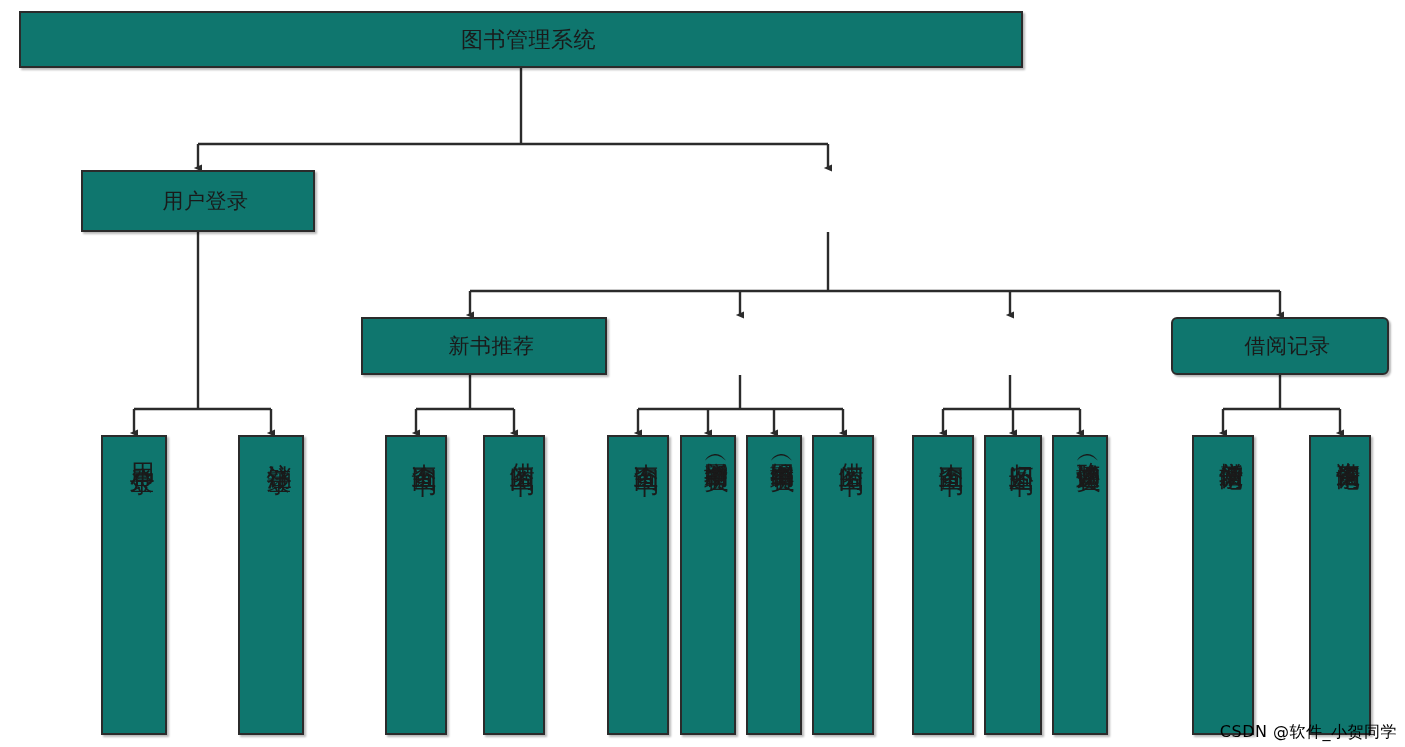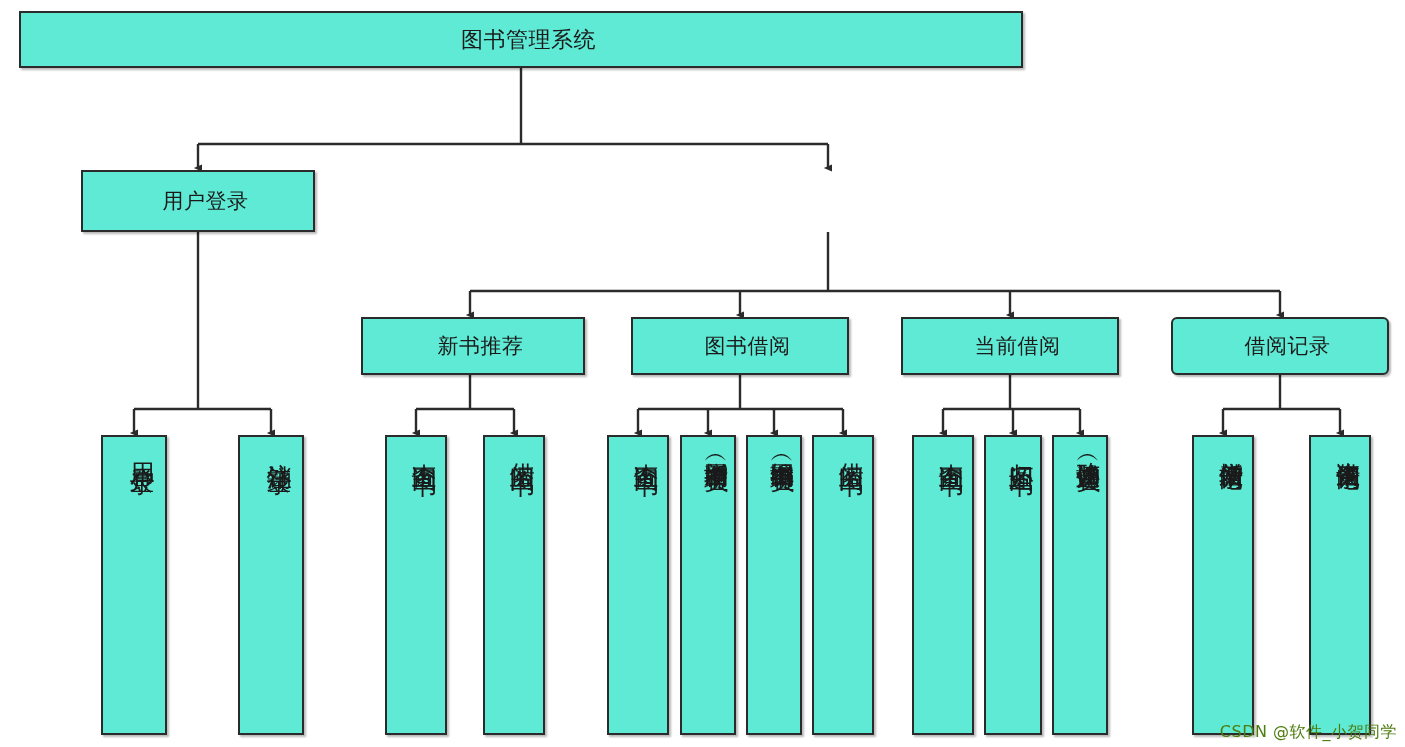--- a/index.html
+++ b/index.html
@@ -15,21 +15,21 @@
     position:relative;
     width:1405px;height:747px;
   }
   #edge-layer{
     position:absolute;left:0;top:0;width:1405px;height:747px;
     pointer-events:none;
   }
   .node{
     position:absolute;
     box-sizing:border-box;
-    background:#5eead4;
+    background:#0f766e;
     border:2px solid #2b2b2b;
     box-shadow:2px 2px 2px rgba(0,0,0,0.28);
     display:flex;
     align-items:center;
     justify-content:center;
     color:#1a1a1a;
     padding-left:15px;
   }
   .node .label{
     display:block;
@@ -61,21 +61,21 @@
   }
   .node.vertical.tall .label{
     font-size:24px;
     letter-spacing:1px;
   }
   #watermark{
     position:absolute;
     right:8px;
     bottom:4px;
     font-size:16px;
-    color:#4d7c0f;
+    color:#000000;
     font-family:"DejaVu Sans","Liberation Sans",sans-serif;
     letter-spacing:0.5px;
     white-space:nowrap;
     user-select:none;
   }
 </style>
 </head>
 <body>
 
 <div id="diagram-root">
@@ -124,28 +124,22 @@
   </svg>
 
   <div class="node root horizontal" style="left: 19px; top: 11px; width: 1004px; height: 57px;">
     <span class="label">图书管理系统</span>
   </div>
 
   <div class="node horizontal" style="left: 81px; top: 170px; width: 234px; height: 62px;">
     <span class="label">用户登录</span>
   </div>
 
-  <div class="node horizontal" style="left: 361px; top: 317px; width: 224px; height: 58px;">
+  <div class="node horizontal" style="left: 361px; top: 317px; width: 246px; height: 58px;">
     <span class="label">新书推荐</span>
-  </div>
-  <div class="node horizontal" style="left: 631px; top: 317px; width: 218px; height: 58px;">
-    <span class="label">图书借阅</span>
-  </div>
-  <div class="node horizontal" style="left: 901px; top: 317px; width: 218px; height: 58px;">
-    <span class="label">当前借阅</span>
   </div>
   <div class="node horizontal" style="left: 1171px; top: 317px; width: 218px; height: 58px; border-radius: 6px;">
     <span class="label">借阅记录</span>
   </div>
 
   <div class="node vertical" style="left: 101px; top: 435px; width: 66px; height: 300px;">
     <span class="label">用户登录</span>
   </div>
   <div class="node vertical" style="left: 238px; top: 435px; width: 66px; height: 300px;">
     <span class="label">注销登录</span>

